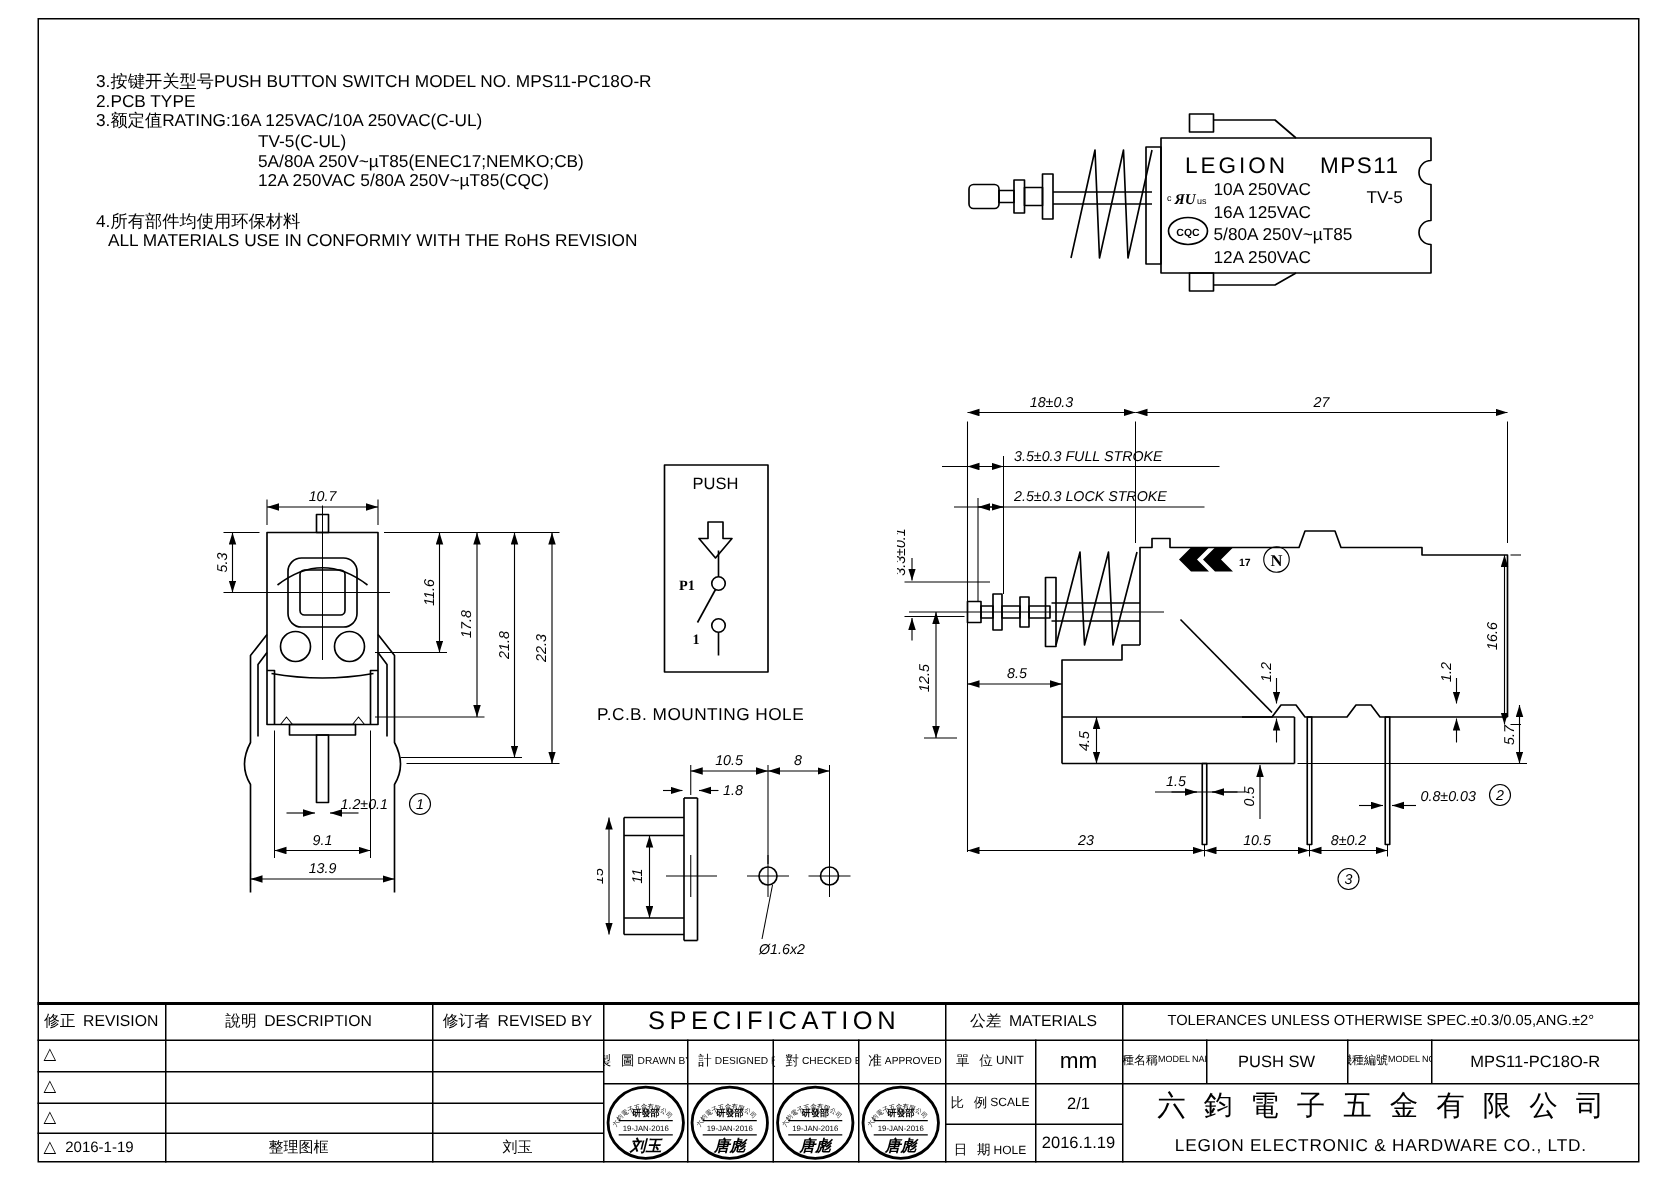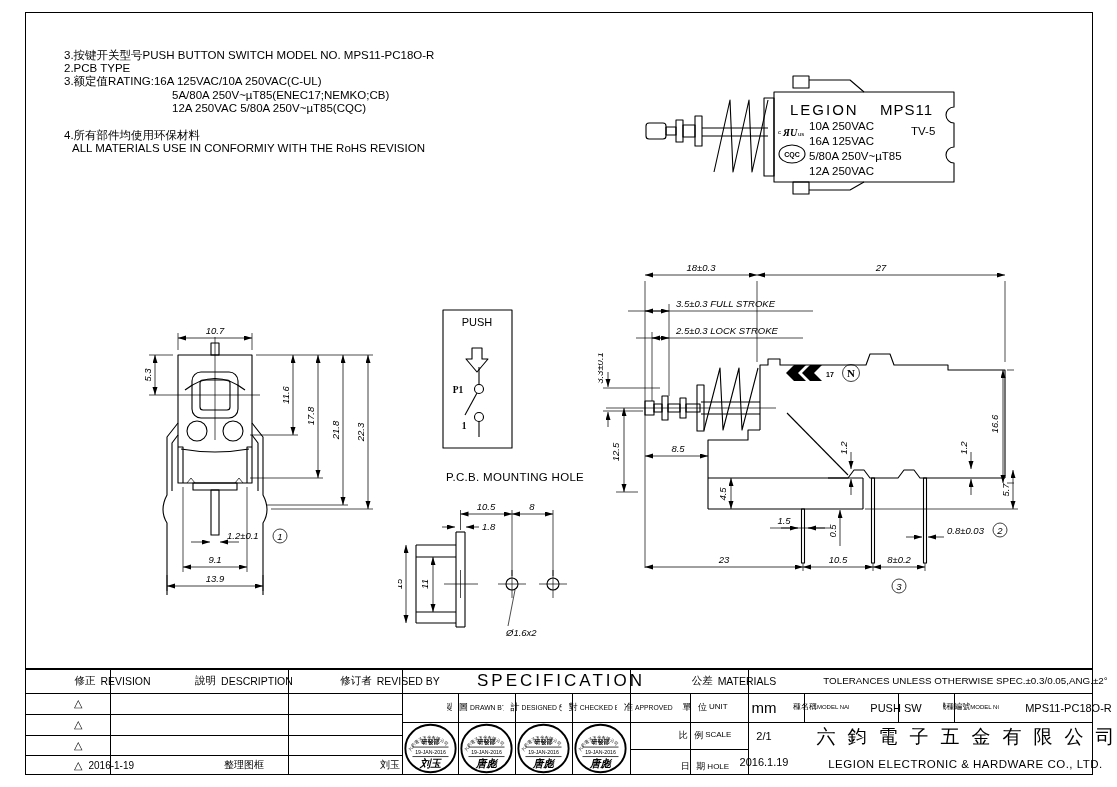--- a/index.html
+++ b/index.html
@@ -14,28 +14,28 @@
   .notes .gap  { margin-top:14px; }
   .notes .ind2 { padding-left:8px; }
 
   
   svg text { fill:#000; }
   .out  { stroke:#000; stroke-width:1.1; fill:none; stroke-linejoin:round; }
   .thin { stroke:#000; stroke-width:0.7; fill:none; }
   .dl   { stroke:#000; stroke-width:0.75; fill:none; }
   text.d   { font:italic 9.5px "Liberation Sans",sans-serif; }
   text.lbl { font:11px "Liberation Sans",sans-serif; }
-  .pcb-title { left:398px; top:471px; font-size:11.5px; letter-spacing:0.3px;margin-left:48px; }
+  .pcb-title { left:398px; top:471px; font-size:11.5px; letter-spacing:0.3px; }
 
   
   .tb { left:25px; top:668px; width:1068px; height:107px; font-size:10px; }
   .tb .hl,.tb .vl { position:absolute; background:#000; }
   .tb .hl { height:1.2px; } .tb .vl { width:1.2px; }
   .cell { position:absolute; display:flex; align-items:center; justify-content:center;
-          text-align:center; overflow:hidden;margin-left:45px; }
+          text-align:center; overflow:hidden; }
   .bi { flex-direction:row; line-height:1.05; }
   .bi .z { font-size:9px; letter-spacing:2px; white-space:nowrap; }
   .bi .e { font-size:6.8px; letter-spacing:0; white-space:nowrap; }
   .hdr { gap:5px; font-size:10.5px; white-space:nowrap; }
   .spec-t { font-size:17px; letter-spacing:3px; }
   .tolnote { font-size:9.8px; white-space:nowrap; }
   .val-mm { font-size:15px; }
   .val { font-size:11px; }
   .rev-row { justify-content:flex-start; padding-left:4px; gap:6px; font-size:10px; }
   .tri { font-size:11px; line-height:1; }
@@ -45,20 +45,21 @@
 </style>
 </head>
 <body>
 
 <div class="abs border-rect"></div>
 
 <div class="abs notes">
   <div>3.按键开关型号PUSH BUTTON SWITCH MODEL NO. MPS11-PC18O-R</div>
   <div>2.PCB TYPE</div>
   <div>3.额定值RATING:16A 125VAC/10A 250VAC(C-UL)</div>
+  <div class="ind">TV-5(C-UL)</div>
   <div class="ind">5A/80A 250V~µT85(ENEC17;NEMKO;CB)</div>
   <div class="ind">12A 250VAC 5/80A 250V~µT85(CQC)</div>
   <div class="gap">4.所有部件均使用环保材料</div>
   <div class="ind2">ALL MATERIALS USE IN CONFORMIY  WITH THE RoHS REVISION</div>
 </div>
 
 <svg class="abs" style="left:628px;top:70px" width="336" height="130" viewBox="0 0 336 130">
   <g class="out">
     <rect x="18" y="53" width="20" height="16" rx="3"></rect>
     <rect x="38" y="57" width="10" height="8"></rect>

